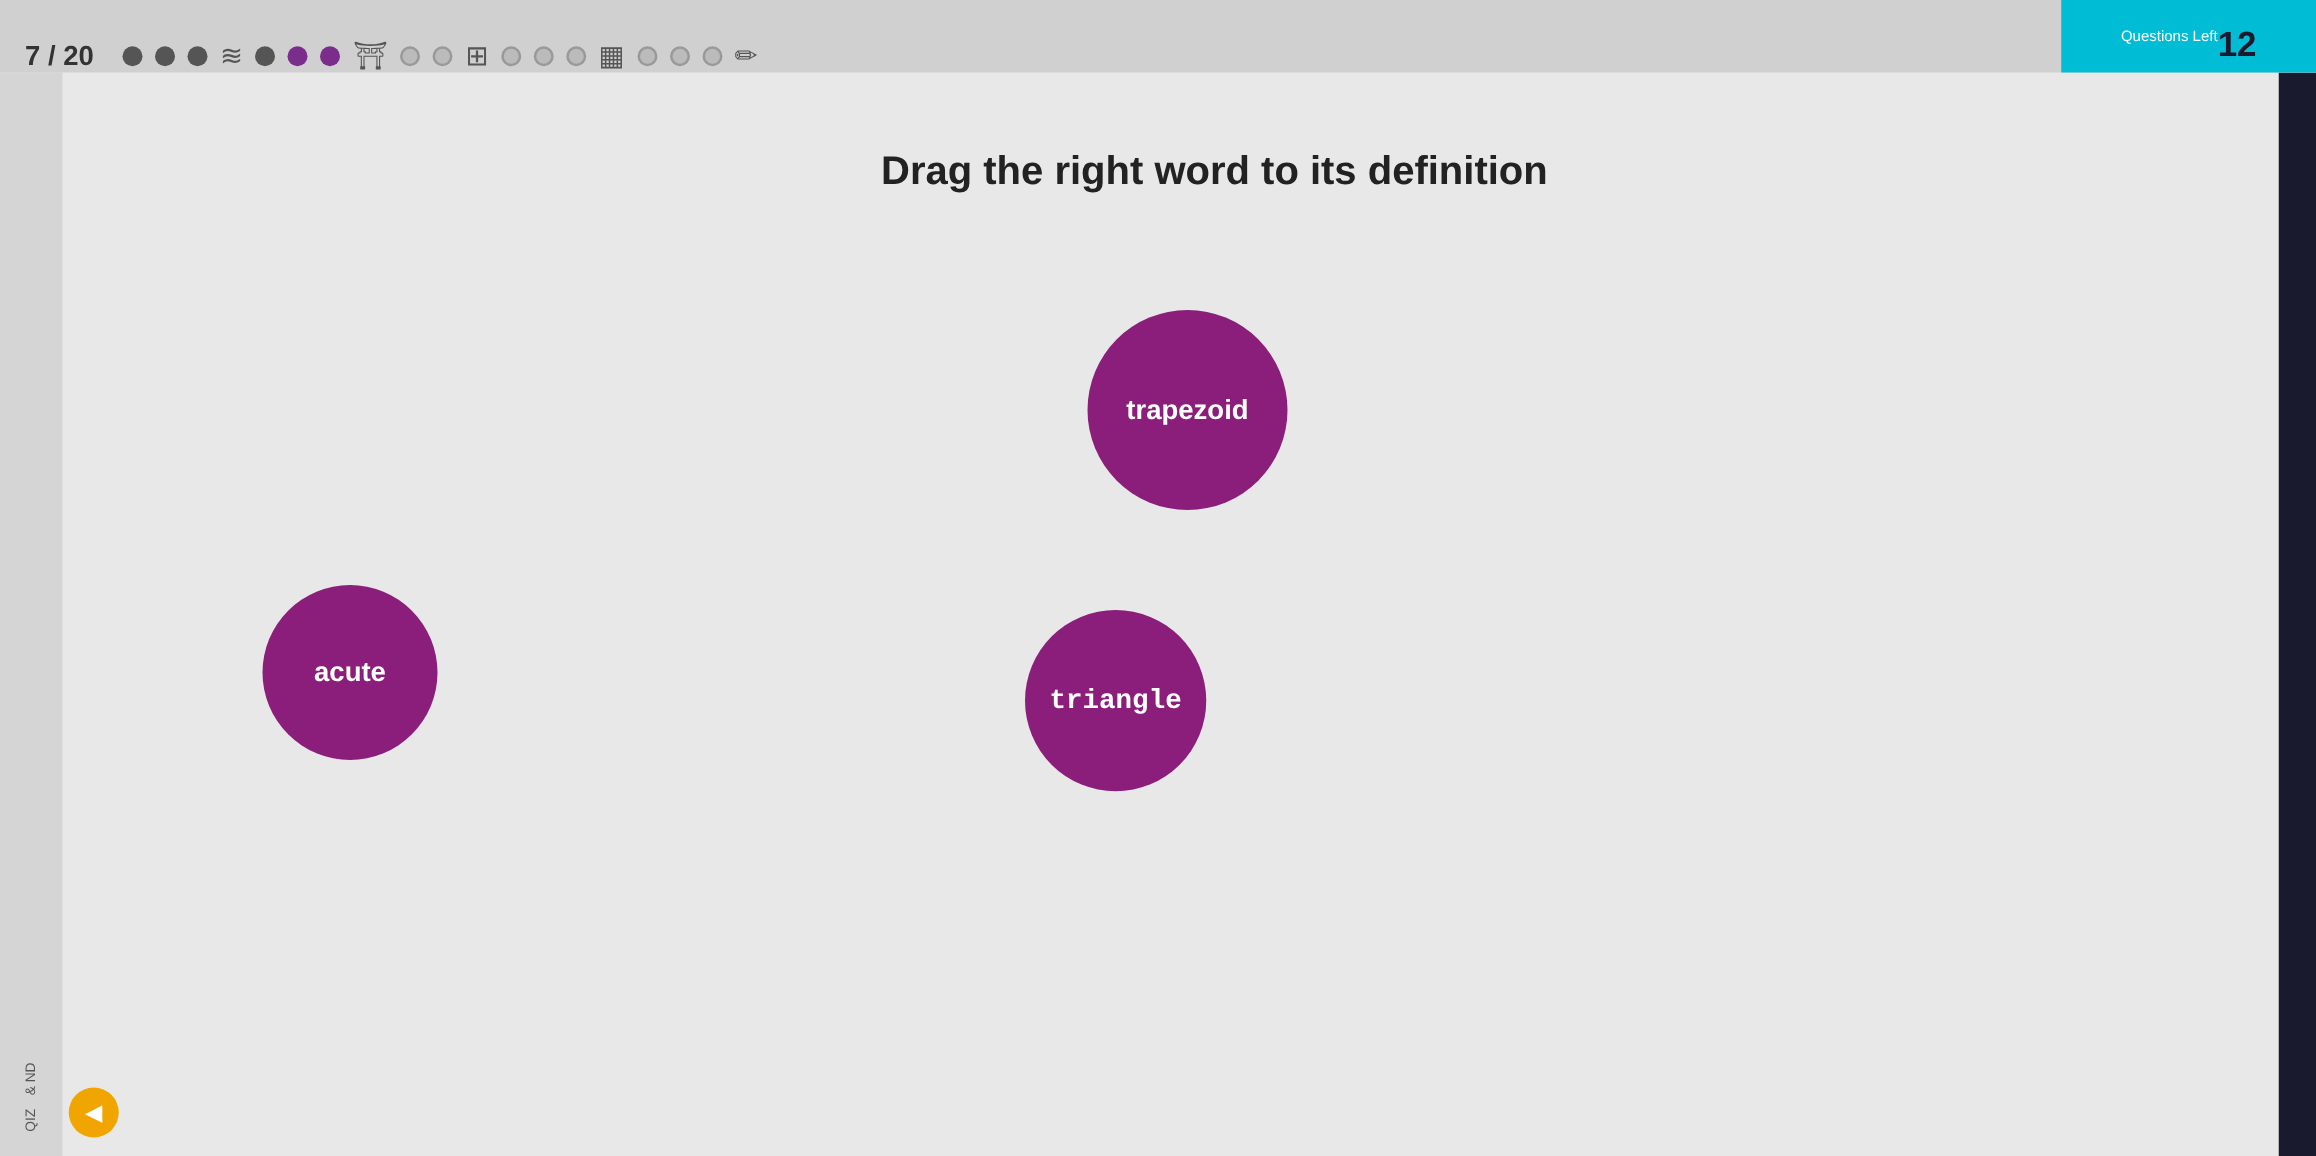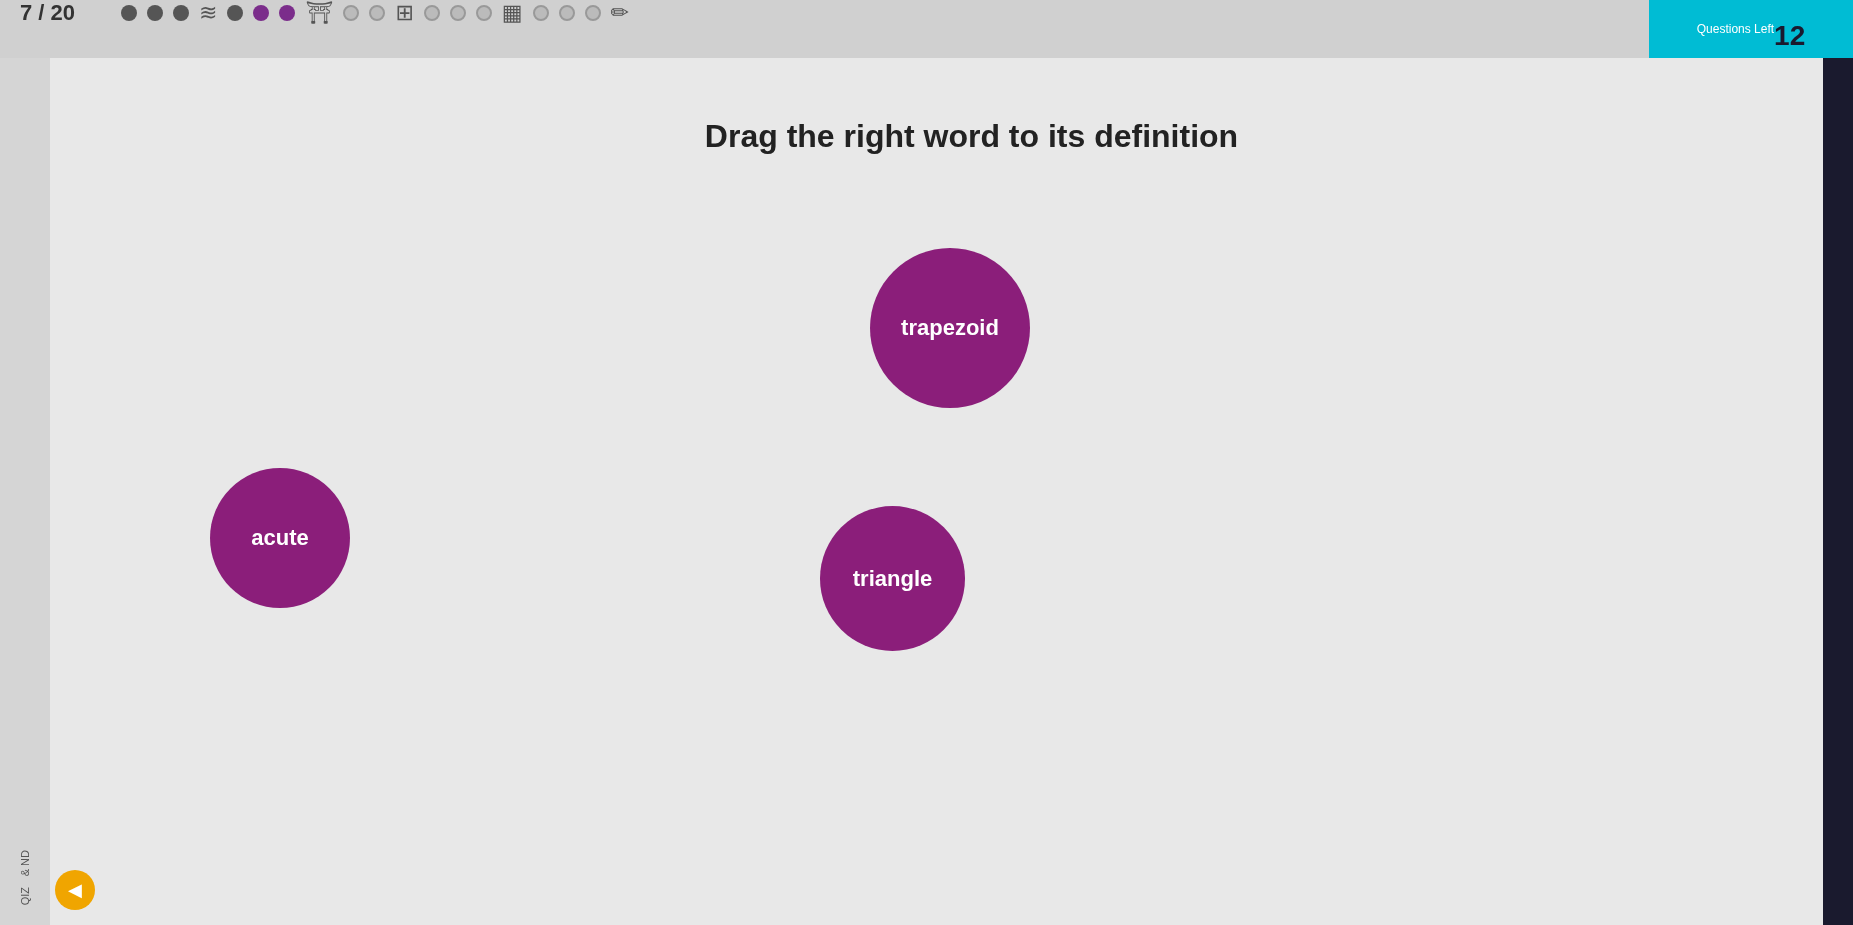--- a/index.html
+++ b/index.html
@@ -15,24 +15,23 @@
 
     
     .top-bar {
       position: absolute;
       top: 0;
       left: 0;
       right: 0;
       height: 58px;
       background: #d0d0d0;
       display: flex;
-      align-items: flex-start;
+      align-items: flex-end;
       padding: 0 20px;
       z-index: 10;
-      gap: 23px;
     }
 
     .progress-label {
       font-size: 22px;
       font-weight: bold;
       color: #333;
       margin-right: 18px;
       min-width: 60px;
     }
 
@@ -129,22 +128,23 @@
     .circle-acute {
       width: 140px;
       height: 140px;
       top: 410px;
       left: 210px;
     }
 
     .circle-triangle {
       width: 145px;
       height: 145px;
-      top: 448px;
+      top: 430px;
       left: 820px;
+      font-family: Liberation Mono, monospace;
     }
 
     
     .bottom-left {
       position: absolute;
       bottom: 15px;
       left: 55px;
       display: flex;
       align-items: center;
       gap: 12px;

